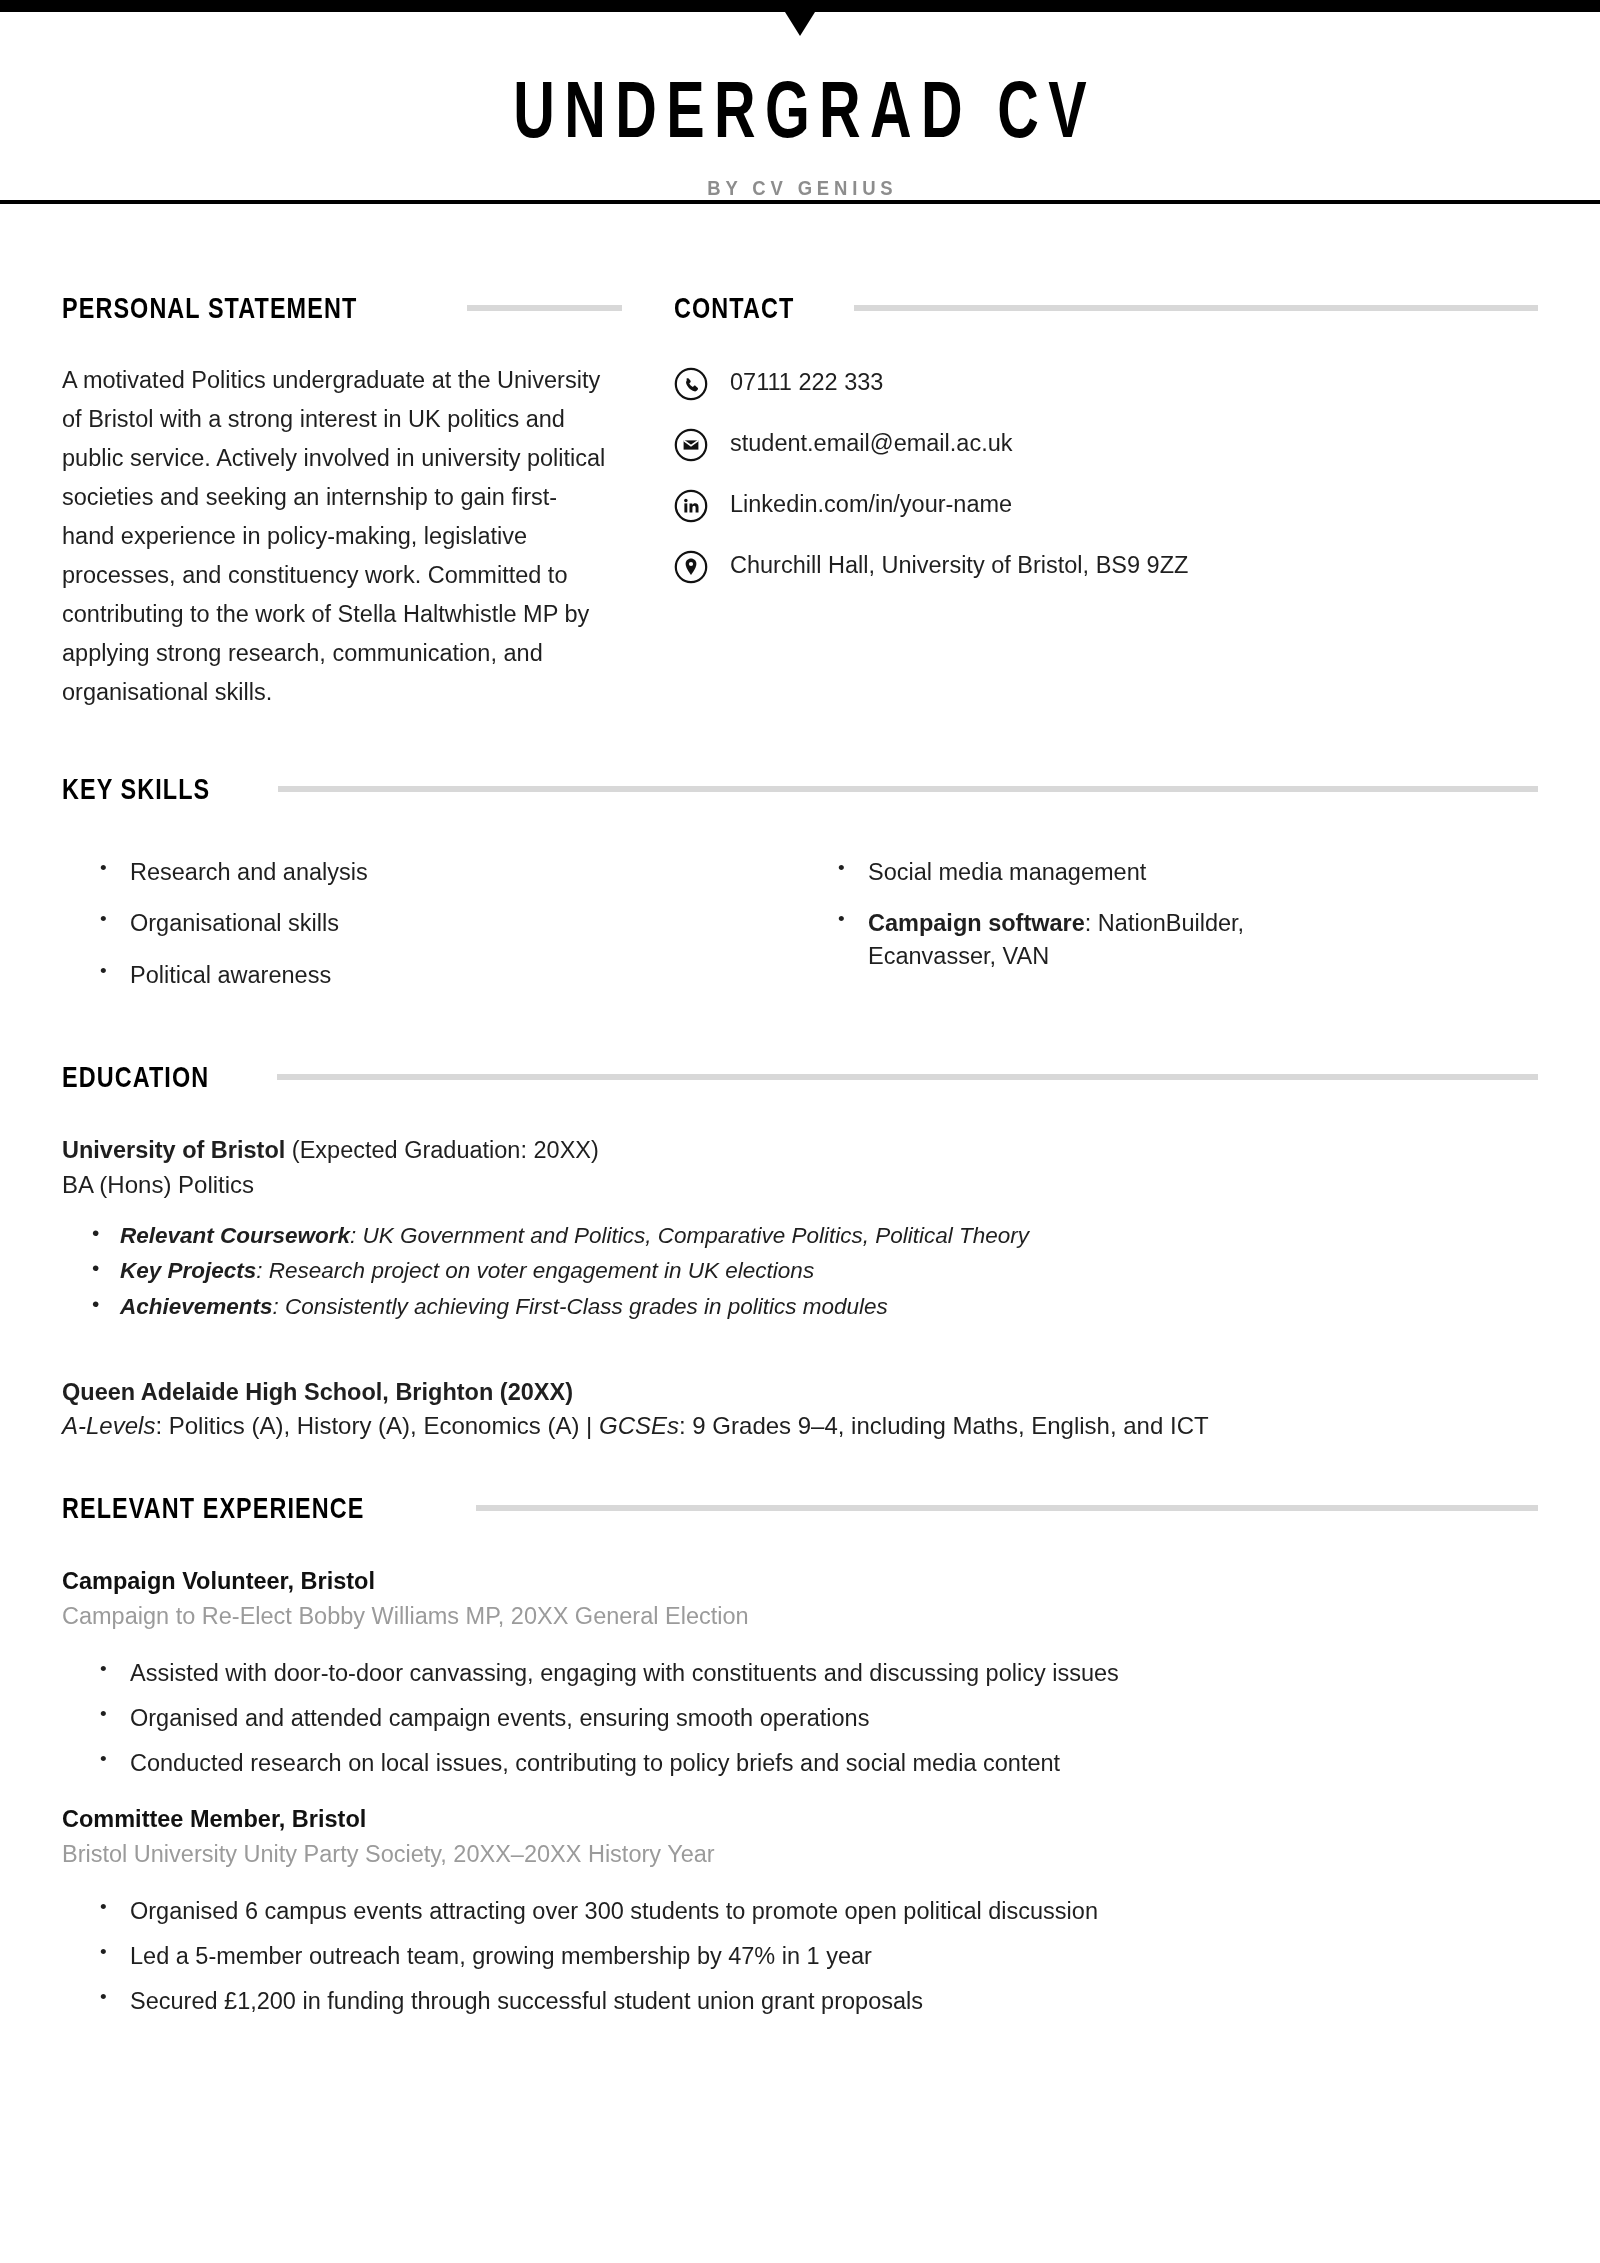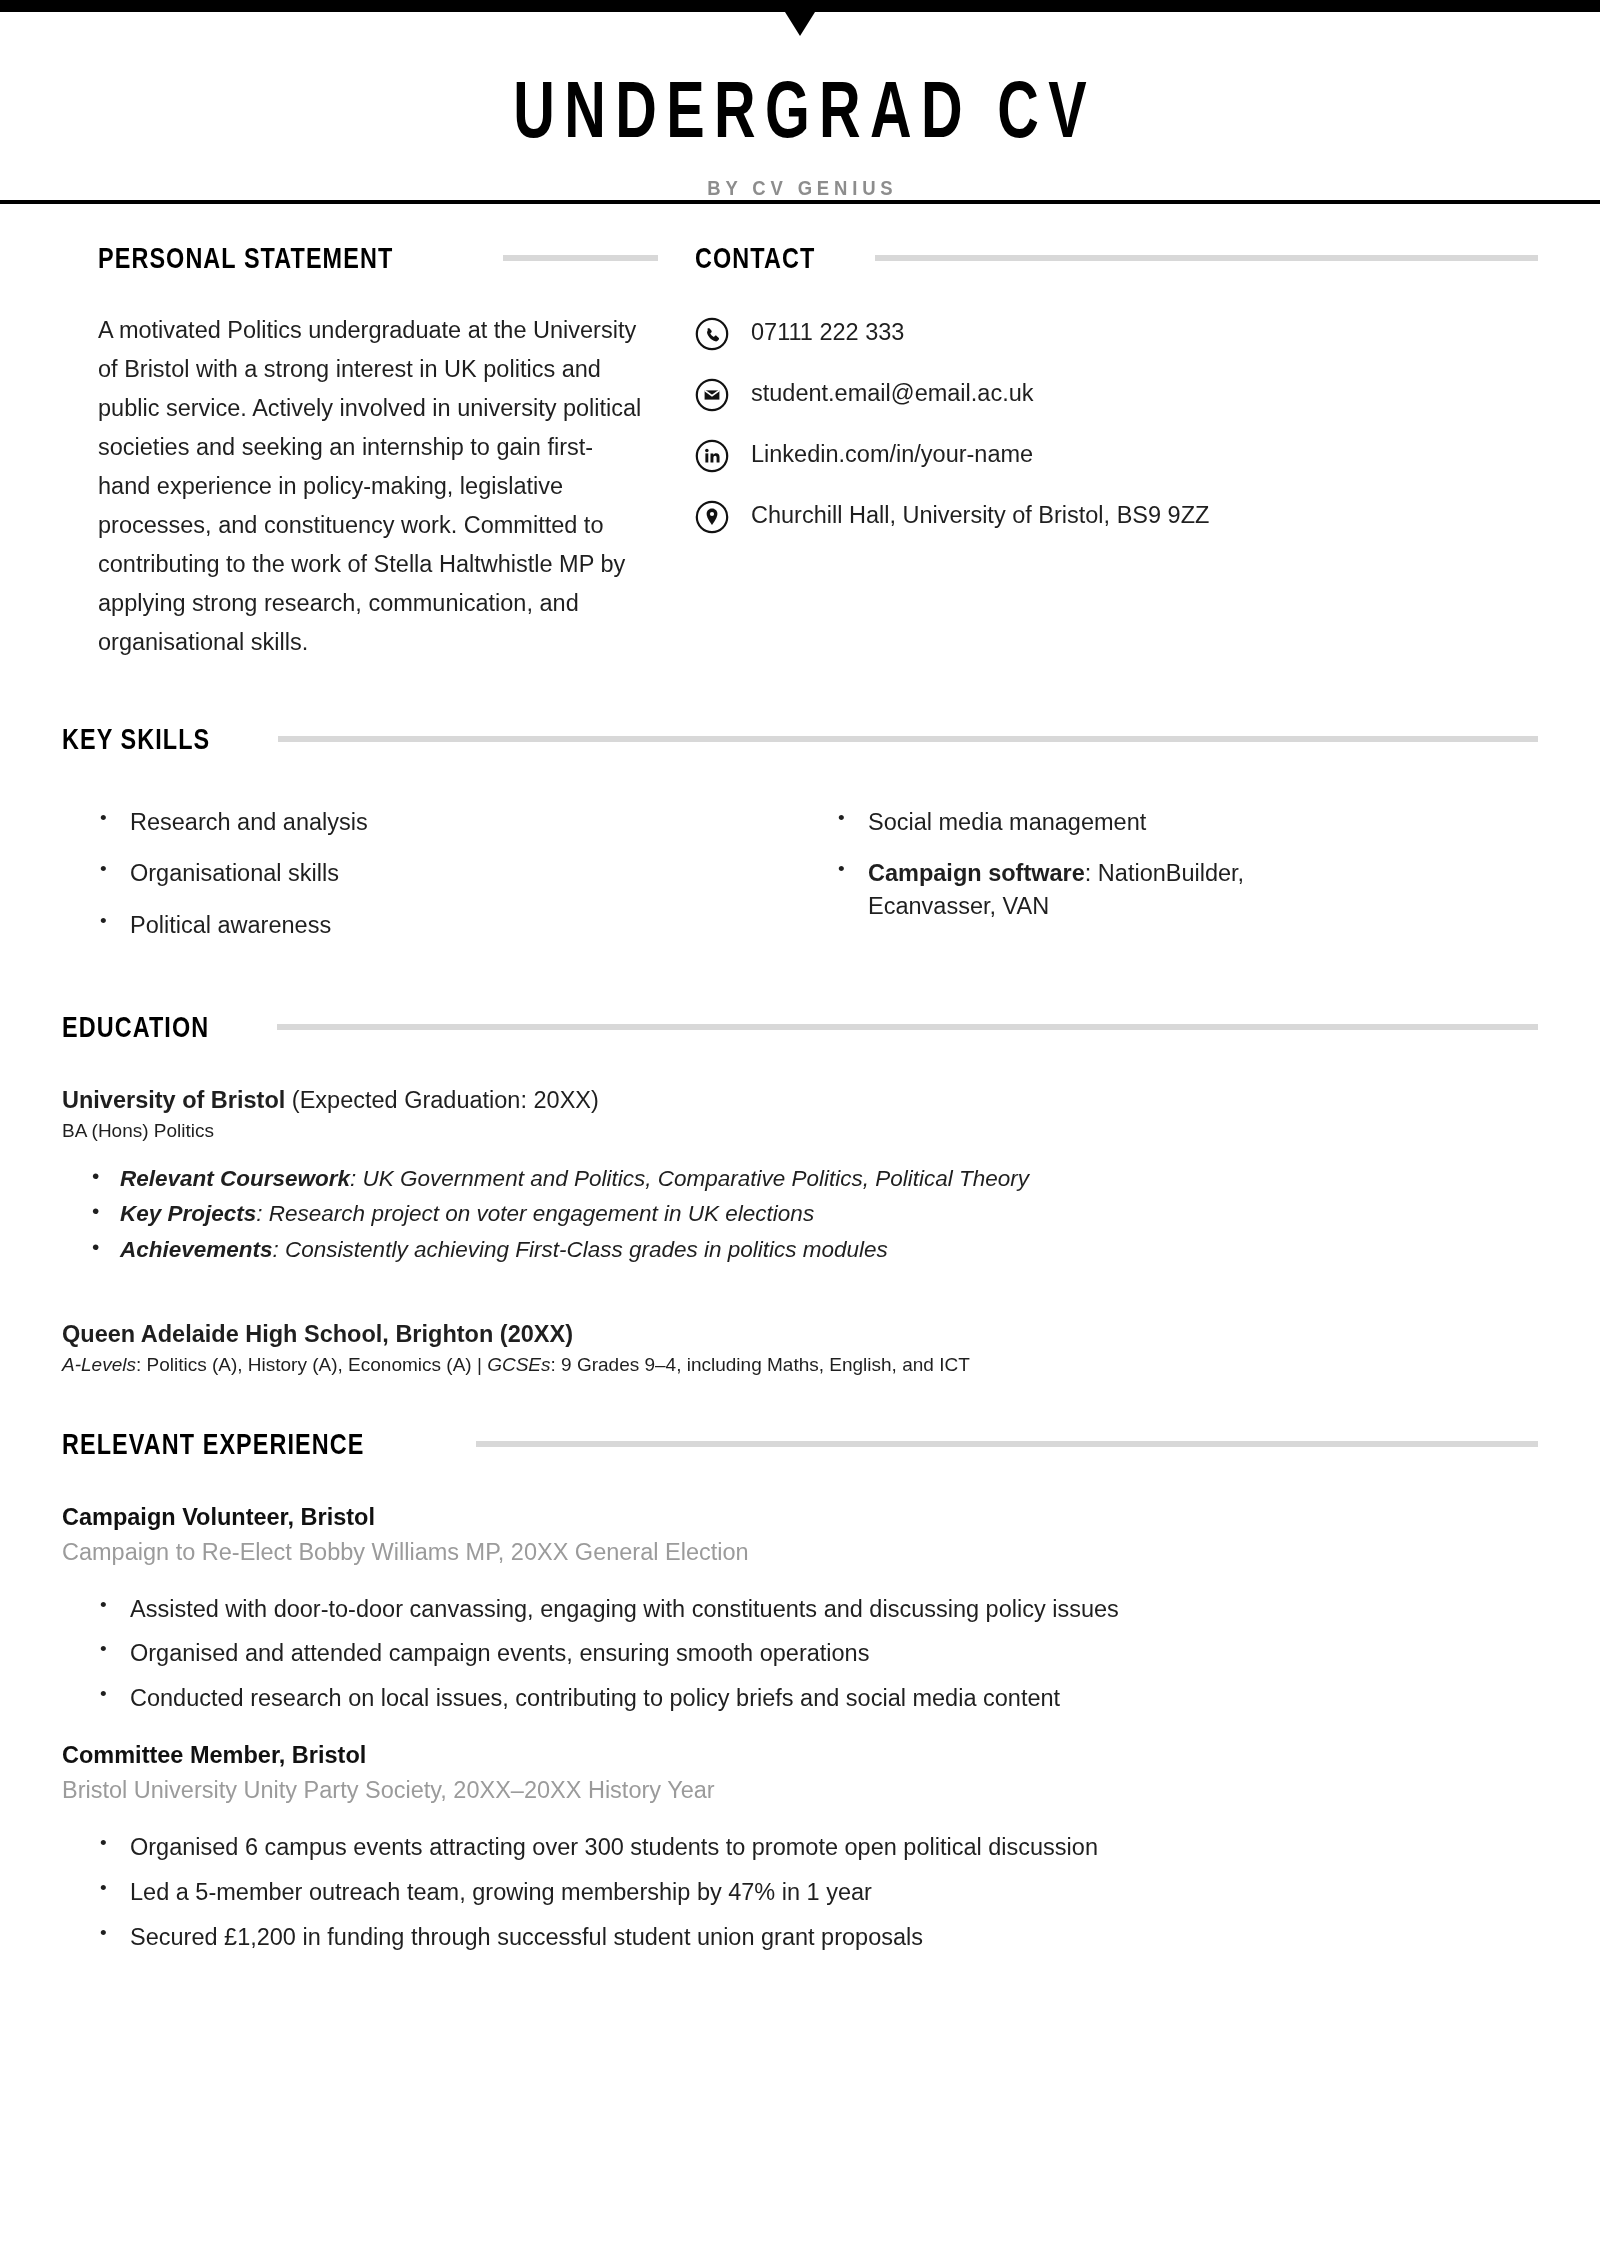--- a/index.html
+++ b/index.html
@@ -97,23 +97,22 @@
   }
   .head-rule {
     flex: 1 1 auto;
     height: 6px;
     background: #d8d8d8;
   }
 
   
   .upper {
     display: flex;
-    gap: 37px;
-    padding-top: 39px;
-    margin-left: 36px;
+    gap: 52px;
+    padding-top: 89px;
   }
   .col-left  { width: 560px; flex: 0 0 560px; }
   .col-right { flex: 1 1 auto; }
 
   .statement {
     margin-top: 38px;
     font-size: 23.5px;
     line-height: 1.66;
     color: #1f1f1f;
     max-width: 545px;
@@ -177,21 +176,21 @@
   .education-section { padding-top: 52px; }
   .edu-entry { margin-top: 42px; }
   .edu-entry.second { margin-top: 52px; }
   .edu-line1 {
     font-size: 23.5px;
     line-height: 1.42;
     color: #1f1f1f;
   }
   .edu-line1 b { font-weight: 700; }
   .edu-line2 {
-    font-size: 19px;
+    font-size: 24px;
     line-height: 1.42;
     color: #1f1f1f;
   }
   .edu-line2 i { font-style: italic; }
   .edu-bullets {
     list-style: none;
     margin-top: 18px;
   }
   .edu-bullets li {
     position: relative;

